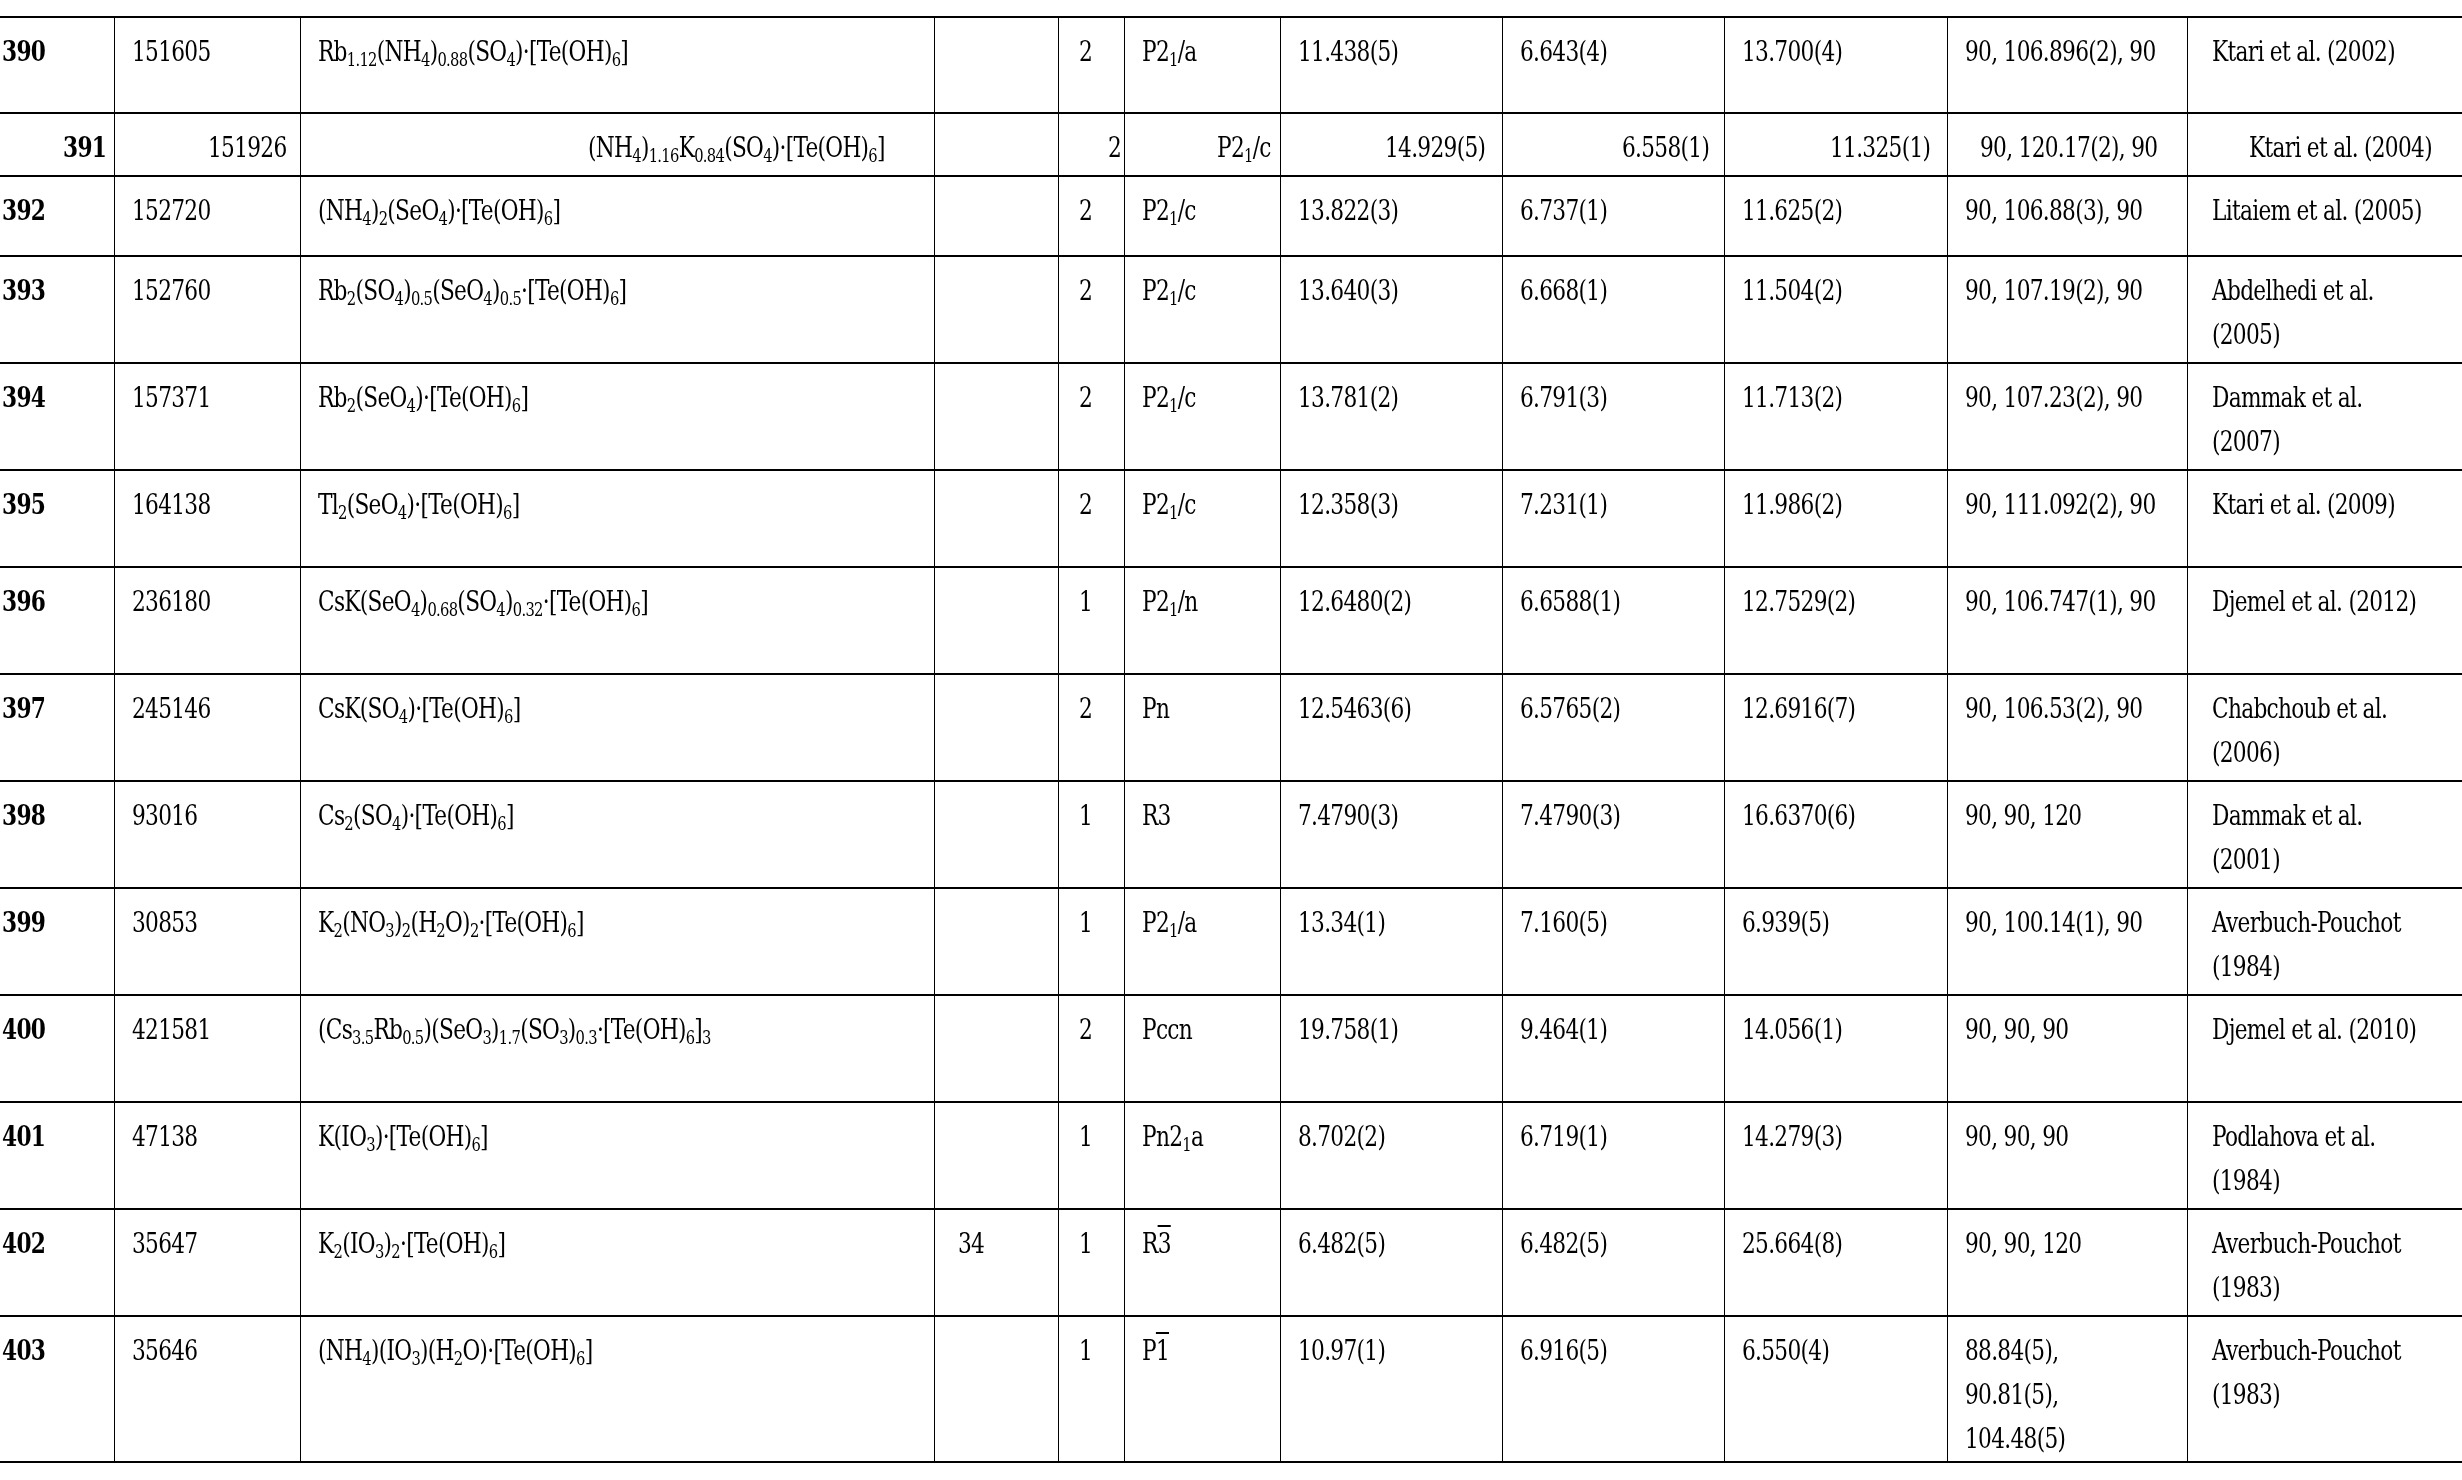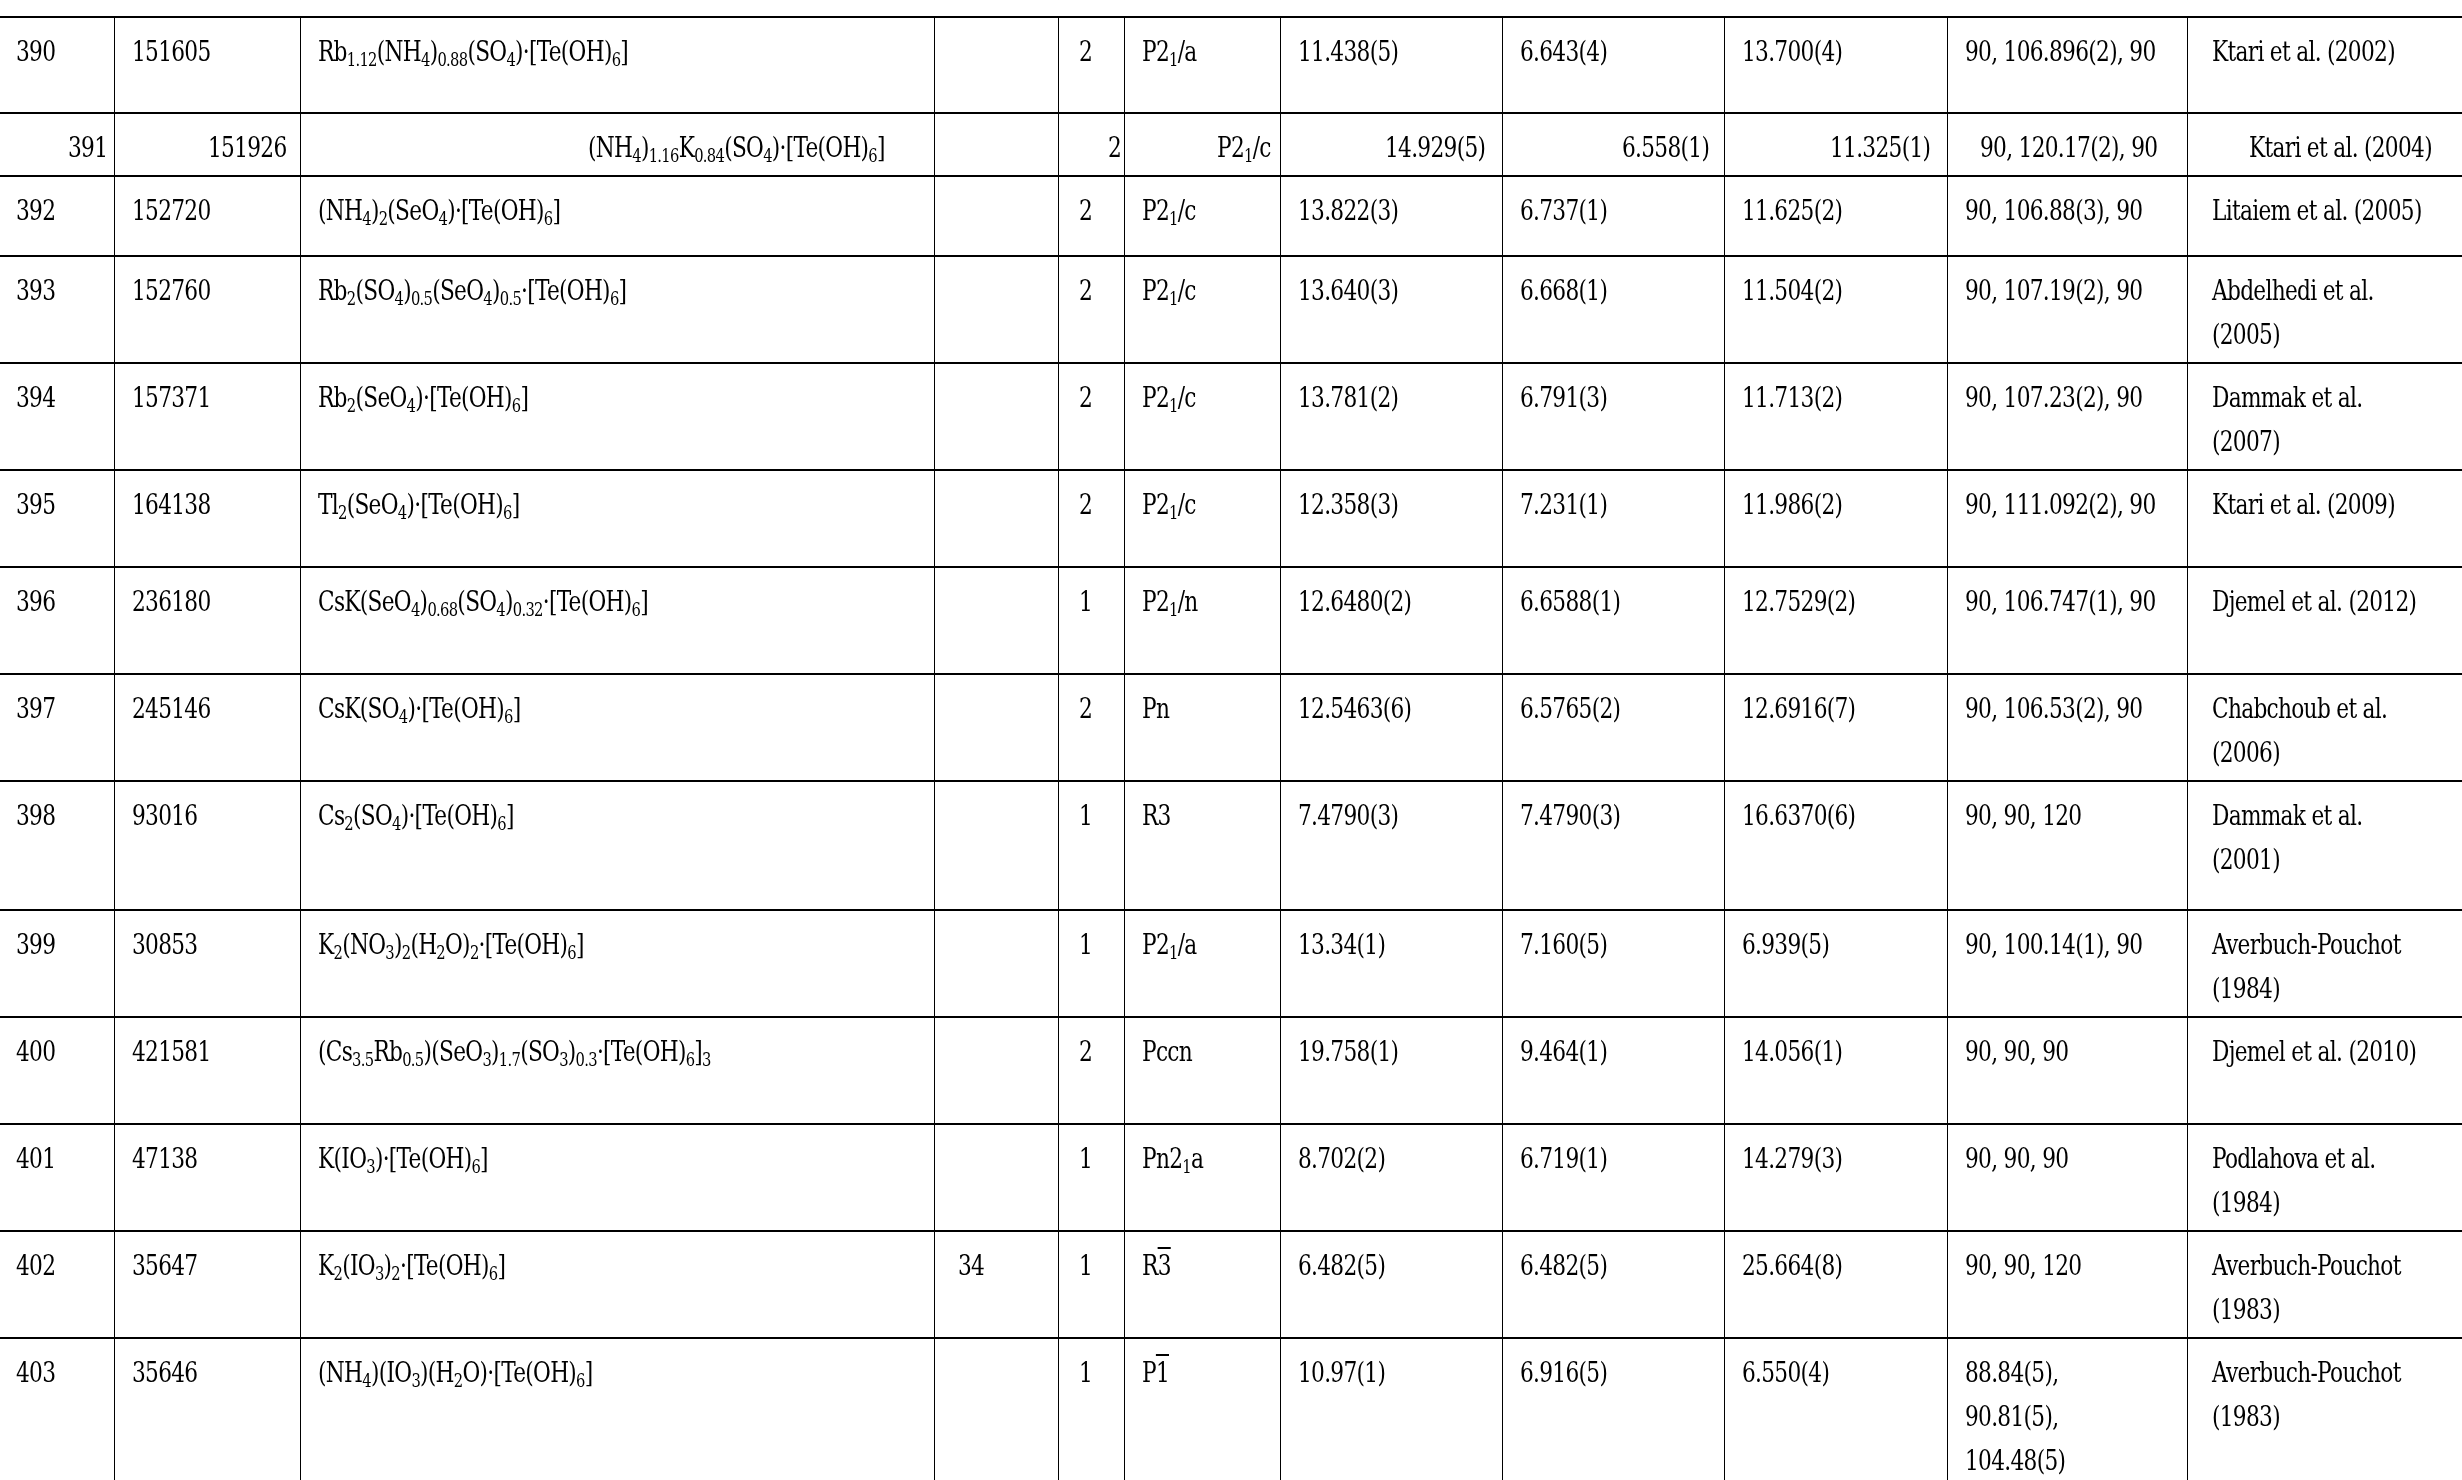--- a/index.html
+++ b/index.html
@@ -2,21 +2,21 @@
 <html style="font-size:12.5px"><head>
 <meta charset="utf-8">
 <style>
   html, body { margin: 0; padding: 0; background: #ffffff; }
   body { width: 2462px; height: 1480px; position: relative; overflow: hidden;
          font-family: "DejaVu Serif", "Liberation Serif", serif; color: #000; }
   table { position: absolute; left: 0; top: 15.7px; border-collapse: collapse; table-layout: fixed; width: 2462px; }
   td { border-left: 1.6px solid #000; border-right: 1.6px solid #000; border-top: 2.3px solid #000; border-bottom: 2.3px solid #000;
        vertical-align: top; padding: 12.5px 0 0 17px; font-size: 28px; line-height: 44px;
        font-stretch: condensed; letter-spacing: -0.8px; box-sizing: border-box; }
-  td:first-child { border-left: none; padding-left: 16px; font-weight: normal; }
+  td:first-child { border-left: none; padding-left: 2px; font-weight: bold; }
   td:last-child { border-right: none; padding-left: 24px; }
   td.z { padding-left: 20.4px; }
   td.extra { padding-left: 23.5px; }
   sub { font-size: 19px; vertical-align: -4.7px; line-height: 0; }
   .ovl { text-decoration: overline; }
   .txt { display: inline-block; transform: scaleX(0.86); transform-origin: left top; white-space: normal; }
 </style>
 </head>
 <body>
 
@@ -132,21 +132,21 @@
         <td><span class="txt">CsK(SO<sub>4</sub>)·[Te(OH)<sub>6</sub>]</span></td>
         <td class="extra"><span class="txt"></span></td>
         <td class="z"><span class="txt">2</span></td>
         <td><span class="txt">Pn</span></td>
         <td><span class="txt">12.5463(6)</span></td>
         <td><span class="txt">6.5765(2)</span></td>
         <td><span class="txt">12.6916(7)</span></td>
         <td><span class="txt">90, 106.53(2), 90</span></td>
         <td><span class="txt">Chabchoub et al. (2006)</span></td>
       </tr>
-      <tr style="height: 129px;">
+      <tr style="height: 107px;">
         <td><span class="txt">398</span></td>
         <td><span class="txt">93016</span></td>
         <td><span class="txt">Cs<sub>2</sub>(SO<sub>4</sub>)·[Te(OH)<sub>6</sub>]</span></td>
         <td class="extra"><span class="txt"></span></td>
         <td class="z"><span class="txt">1</span></td>
         <td><span class="txt">R3</span></td>
         <td><span class="txt">7.4790(3)</span></td>
         <td><span class="txt">7.4790(3)</span></td>
         <td><span class="txt">16.6370(6)</span></td>
         <td><span class="txt">90, 90, 120</span></td>

